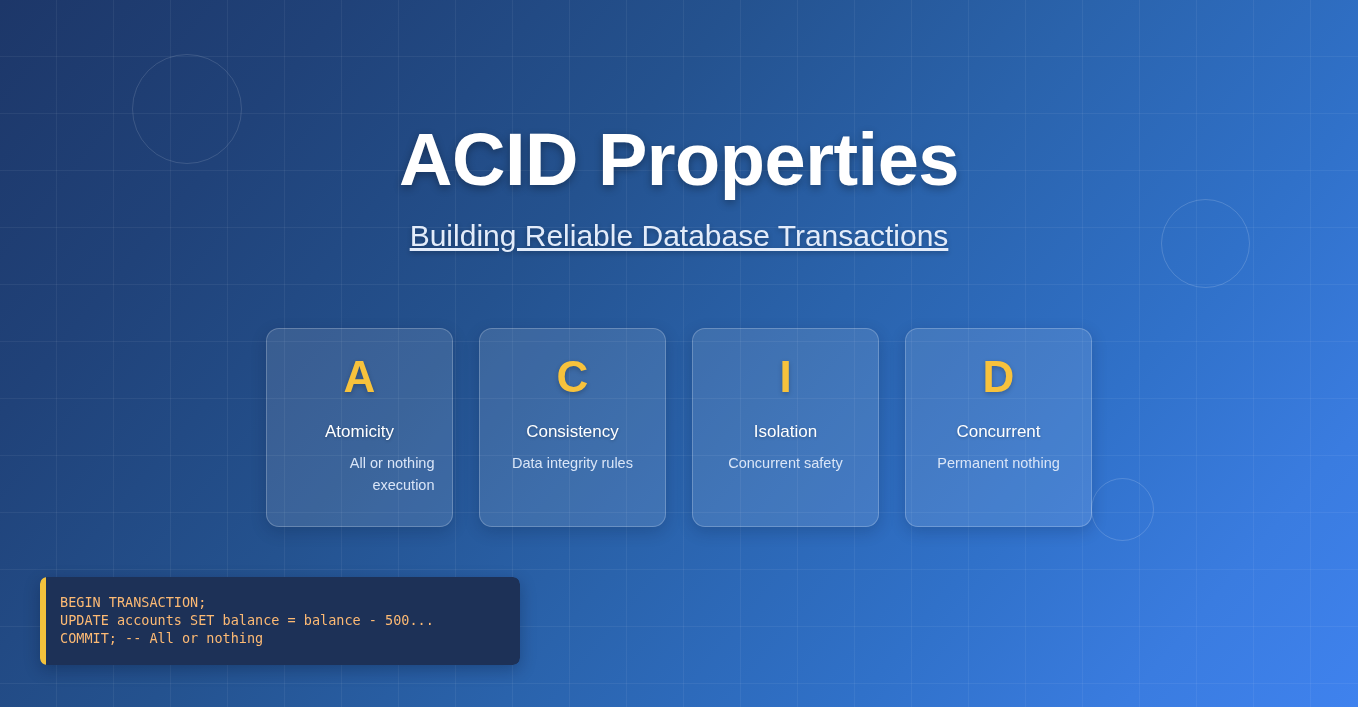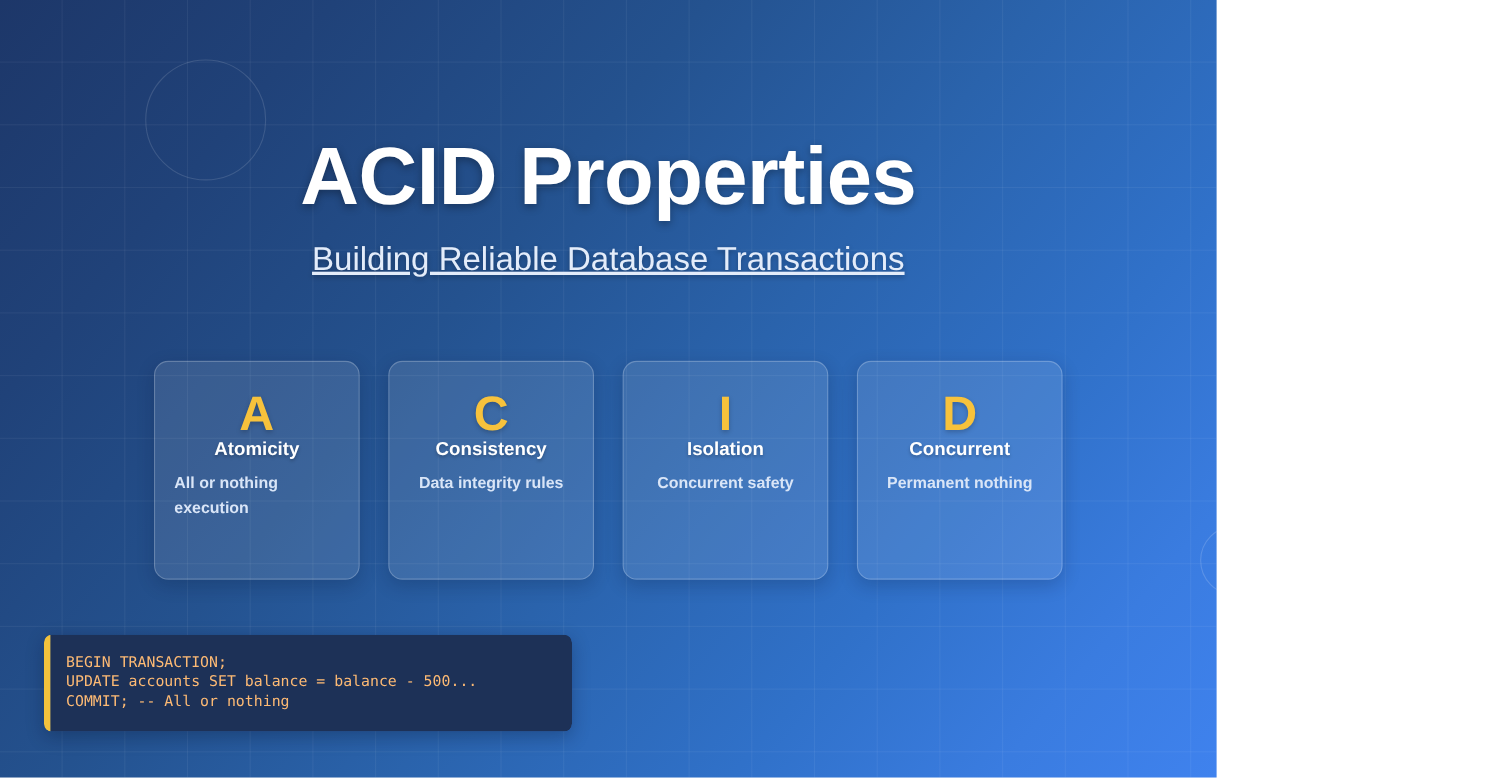--- a/index.html
+++ b/index.html
@@ -5,21 +5,21 @@
   * { margin:0; padding:0; box-sizing:border-box; }
 
   html, body {
     width:1358px; height:707px;
     overflow:hidden;
     font-family:"Liberation Sans", sans-serif;
   }
 
   #slide {
     position:relative;
-    width:1106px; height:707px;
+    width:1358px; height:707px;
     background:
       linear-gradient(130deg,
         #1d3769 0%,
         #204279 18%,
         #24528f 38%,
         #2a63ac 56%,
         #3071c9 74%,
         #3a7ce0 88%,
         #3f82ee 100%);
     overflow:hidden;
@@ -92,32 +92,33 @@
     padding-top:26px;
   }
   .card-letter {
     font-size:44px;
     font-weight:bold;
     color:#f7c23c;
     line-height:1;
     text-shadow:0 2px 5px rgba(0,0,0,.22);
   }
   .card-title {
+    margin-top:23px;
     font-size:17px;
-    font-weight:bold;
+    font-weight:normal;
     color:#ffffff;
     text-shadow:0 1px 3px rgba(0,0,0,.25);
   }
   .card-desc {
     margin-top:10px;
     font-size:14.5px;
-    font-weight:bold;
+    font-weight:normal;
     color:#d9e5f7;
     line-height:1.52;
-    text-align:left;
+    text-align:right;
     max-width:150px;
   }
 
   
   #code-block {
     position:absolute;
     left:40px;
     top:577px;
     width:480px;
     height:88px;

